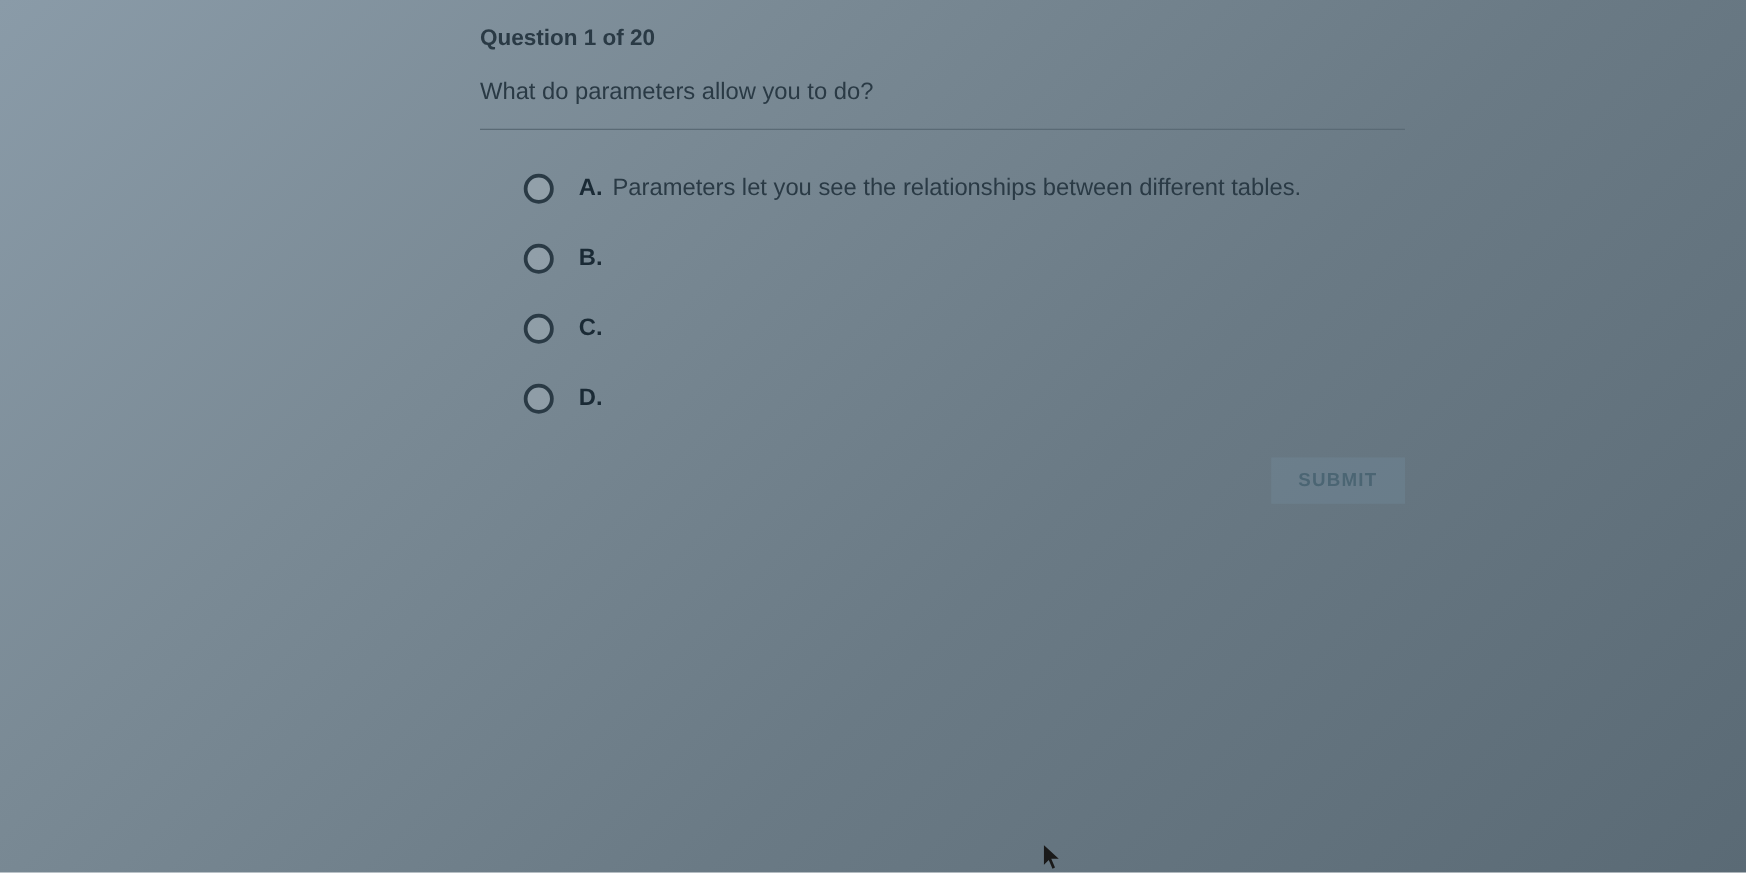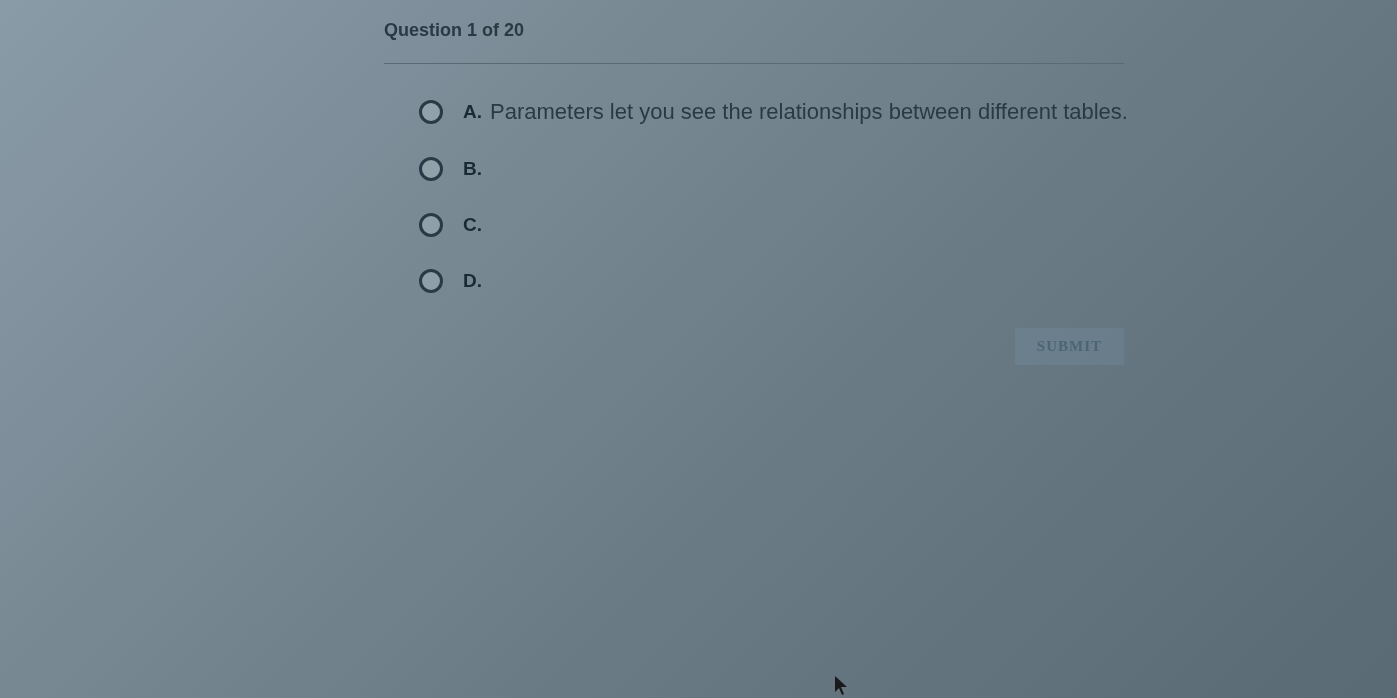--- a/index.html
+++ b/index.html
@@ -57,55 +57,55 @@
       flex-shrink: 0;
       background: rgba(200, 210, 215, 0.3);
     }
     .option-letter {
       font-weight: bold;
       font-size: 19px;
       color: #1a2a35;
       margin-right: 8px;
     }
     .option-text {
-      font-size: 22px;
+      font-size: 19px;
       color: #2a3a45;
     }
     .submit-container {
       display: flex;
       justify-content: flex-end;
       margin-top: 35px;
       width: 740px;
     }
     .submit-button {
       background: rgba(120, 150, 170, 0.4);
       border: none;
       padding: 10px 22px;
       font-size: 15px;
       font-weight: bold;
       color: #3a5a6a;
       letter-spacing: 1px;
       cursor: pointer;
       opacity: 0.6;
-      font-family: Liberation Serif, serif;
     }
     .cursor {
       position: absolute;
       left: 835px;
       top: 676px;
       width: 14px;
       height: 20px;
       pointer-events: none;
     }
   </style>
 </head>
 <body>
 
 <div class="content">
   <div class="question-header">Question 1 of 20</div>
+  <div class="question-text">What do parameters allow you to do?</div>
   <hr class="divider">
 
   <div class="options">
     <div class="option-row">
       <div class="radio-circle"></div>
       <span class="option-letter">A.</span>
       <span class="option-text">Parameters let you see the relationships between different tables.</span>
     </div>
     <div class="option-row">
       <div class="radio-circle"></div>

